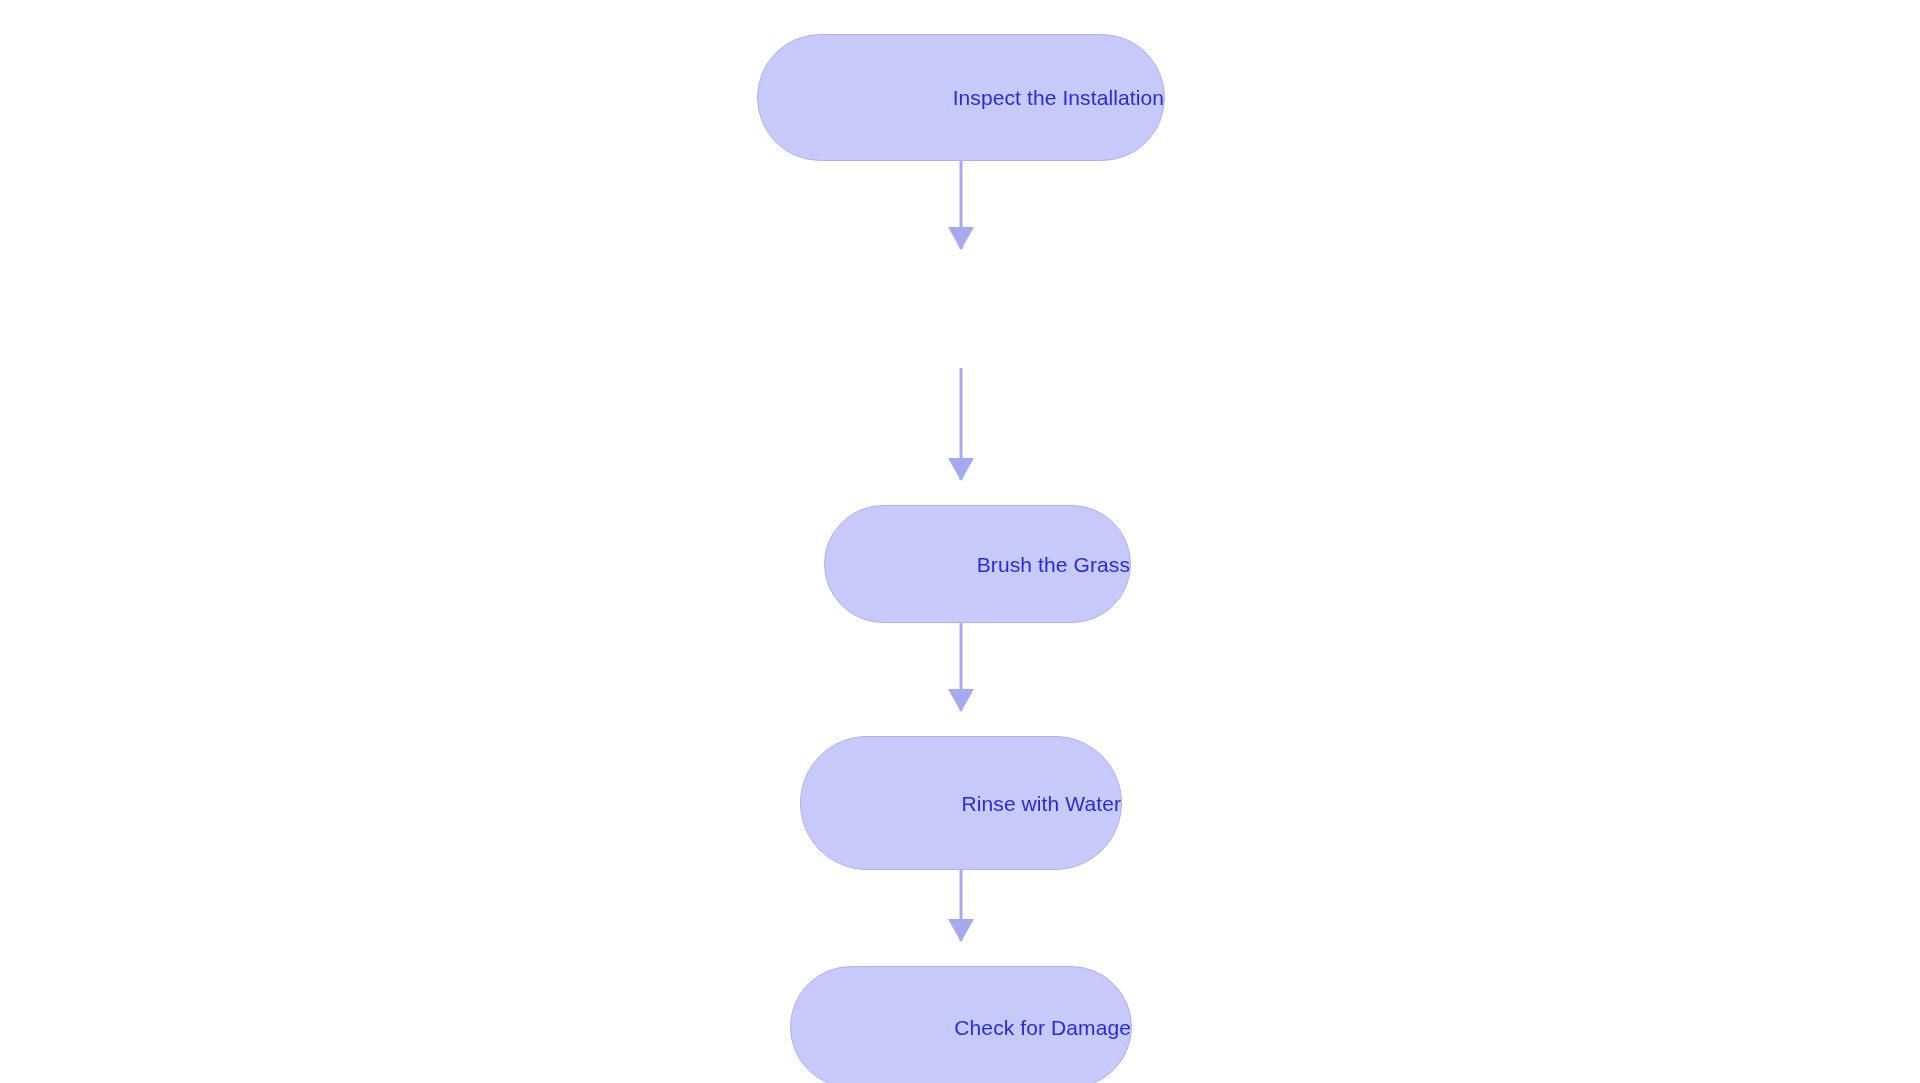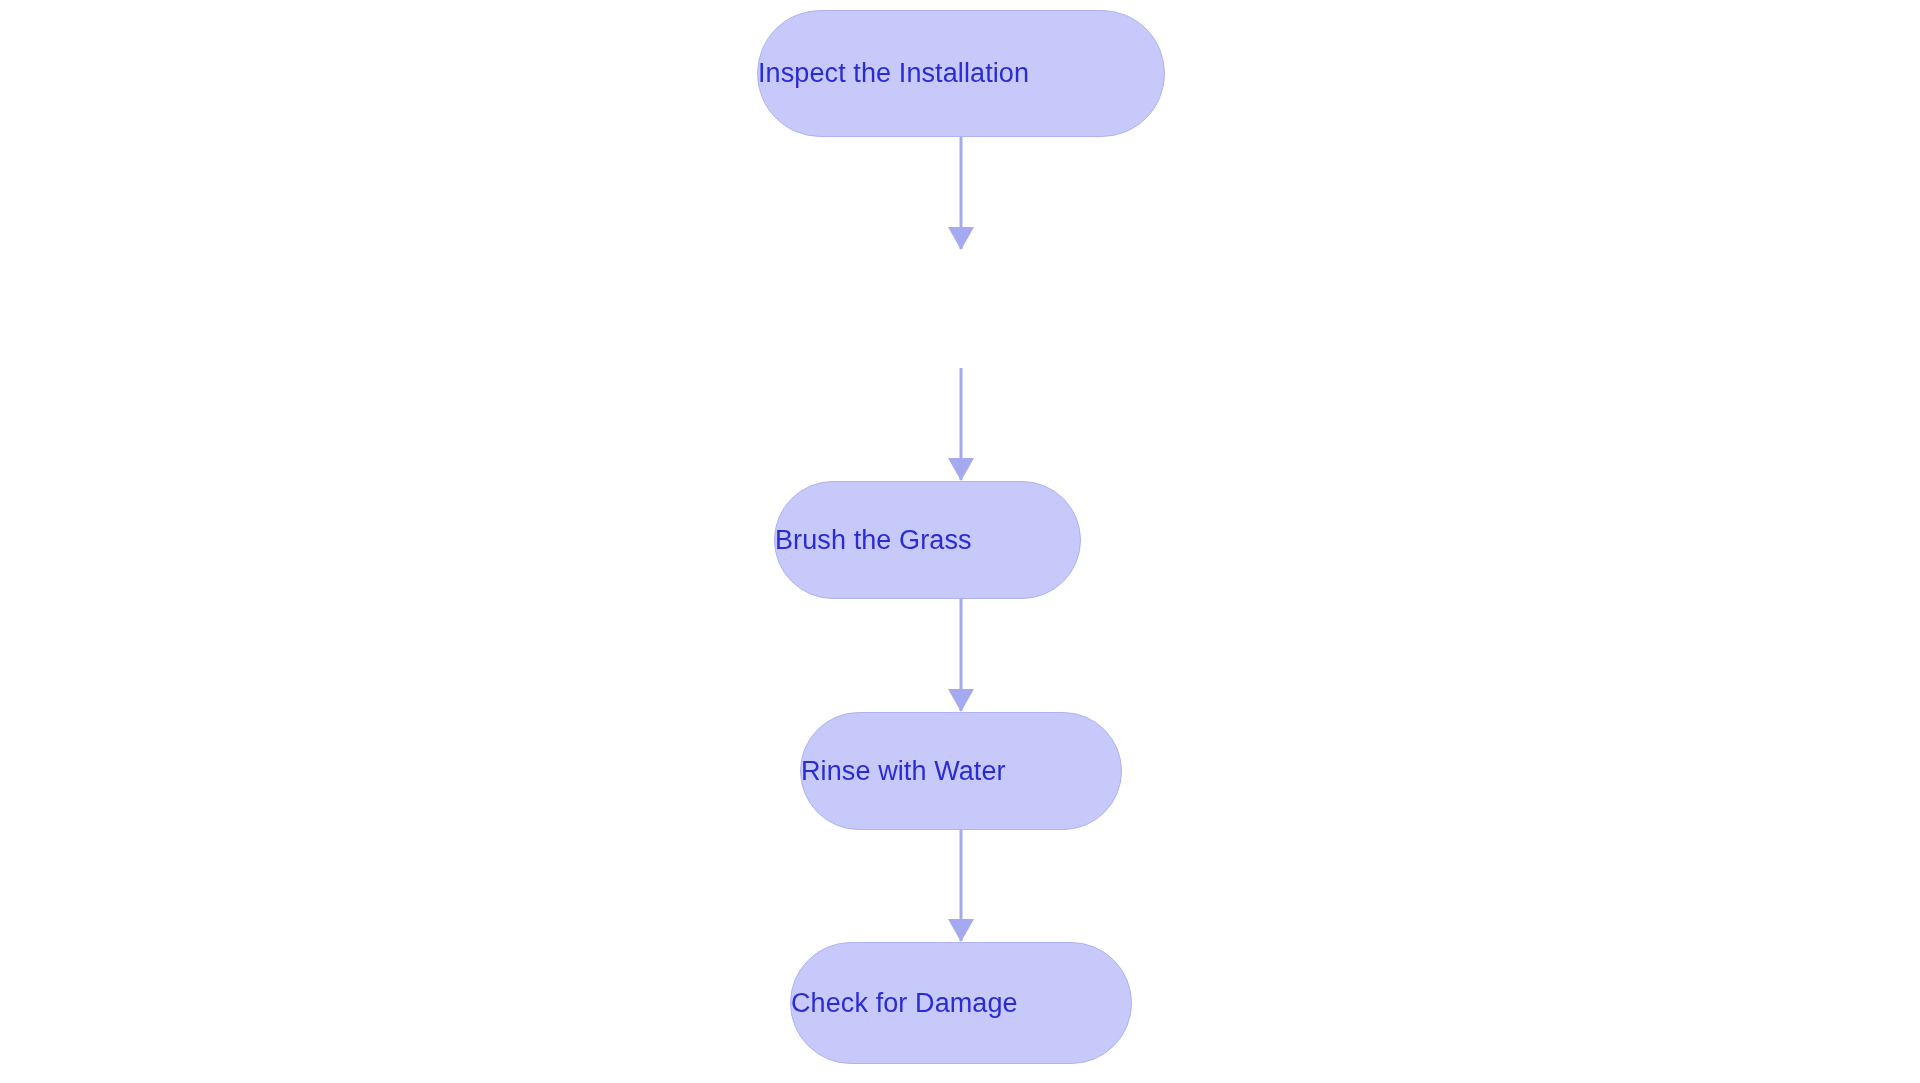--- a/index.html
+++ b/index.html
@@ -20,32 +20,33 @@
     width: 1920px;
     height: 1083px;
     background: #ffffff;
   }
 
   .flow-node {
     position: absolute;
     box-sizing: border-box;
     display: flex;
     align-items: center;
-    justify-content: flex-start;
+    justify-content: flex-end;
     background: #c6c9fa;
     border: 1.5px solid #aeb2f0;
     border-radius: 9999px;
     color: #2b2bd4;
     font-family: "Liberation Sans", sans-serif;
-    font-size: 27px;
+    font-size: 21px;
     font-weight: 400;
     letter-spacing: 0.1px;
     white-space: nowrap;
     line-height: 1;
     user-select: none;
+    margin-top: 24px;
   }
 
   .flow-edge {
     position: absolute;
     overflow: visible;
     pointer-events: none;
   }
 </style>
 </head>
 <body>
@@ -74,25 +75,25 @@
       <line x1="961" y1="830" x2="961" y2="941" stroke="#a5a9f0" stroke-width="3"></line>
       <polygon points="948,919 974,919 961,942" fill="#a5a9f0"></polygon>
     </g>
   </svg>
 
   <div class="flow-node" style="left:757px; top:10px; width:408px; height:127px;">
     <span>Inspect the Installation</span>
   </div>
 
 
-  <div class="flow-node" style="left:774px; top:481px; width:307px; height:118px;">
+  <div class="flow-node" style="left:824px; top:481px; width:307px; height:118px;">
     <span>Brush the Grass</span>
   </div>
 
-  <div class="flow-node" style="left:800px; top:712px; width:322px; height:118px;">
+  <div class="flow-node" style="left:800px; top:712px; width:322px; height:134px;">
     <span>Rinse with Water</span>
   </div>
 
   <div class="flow-node" style="left:790px; top:942px; width:342px; height:122px;">
     <span>Check for Damage</span>
   </div>
 
 </div>
 
 </body></html>

